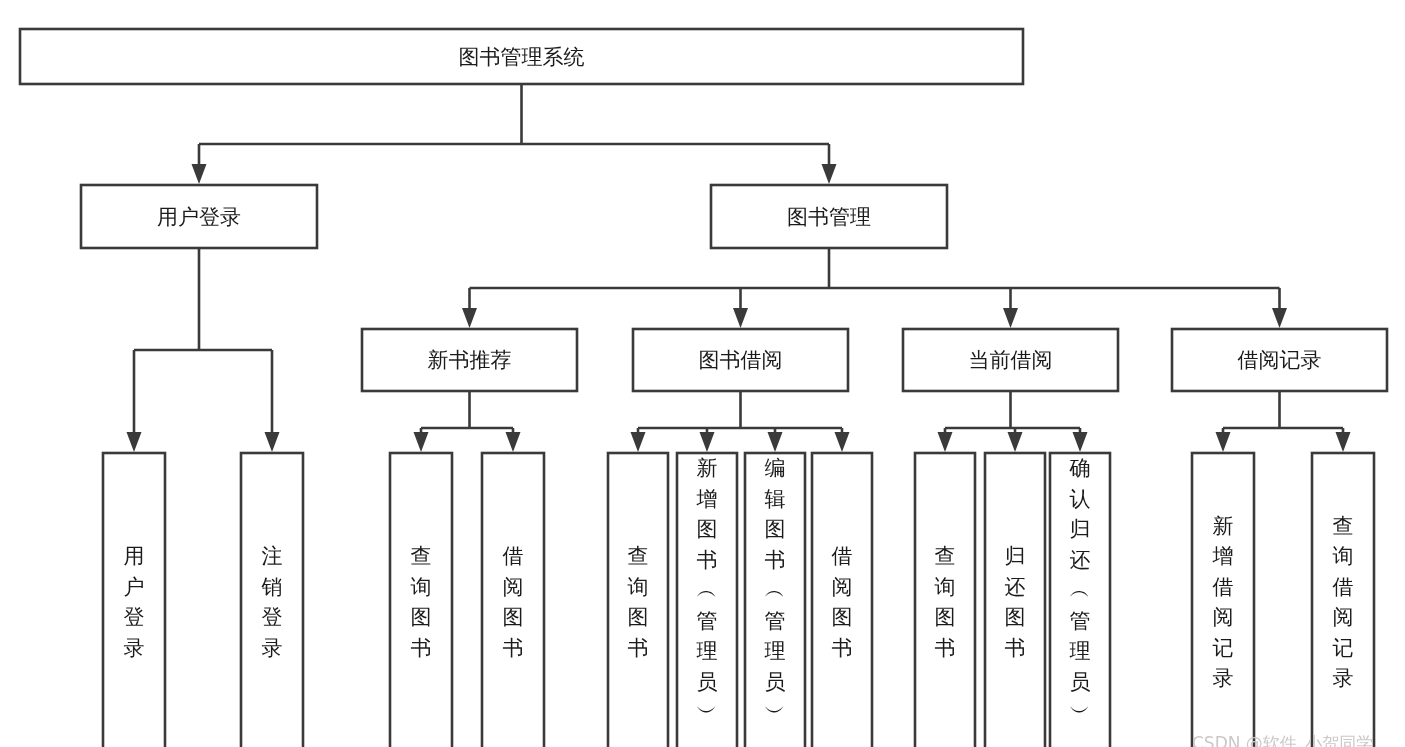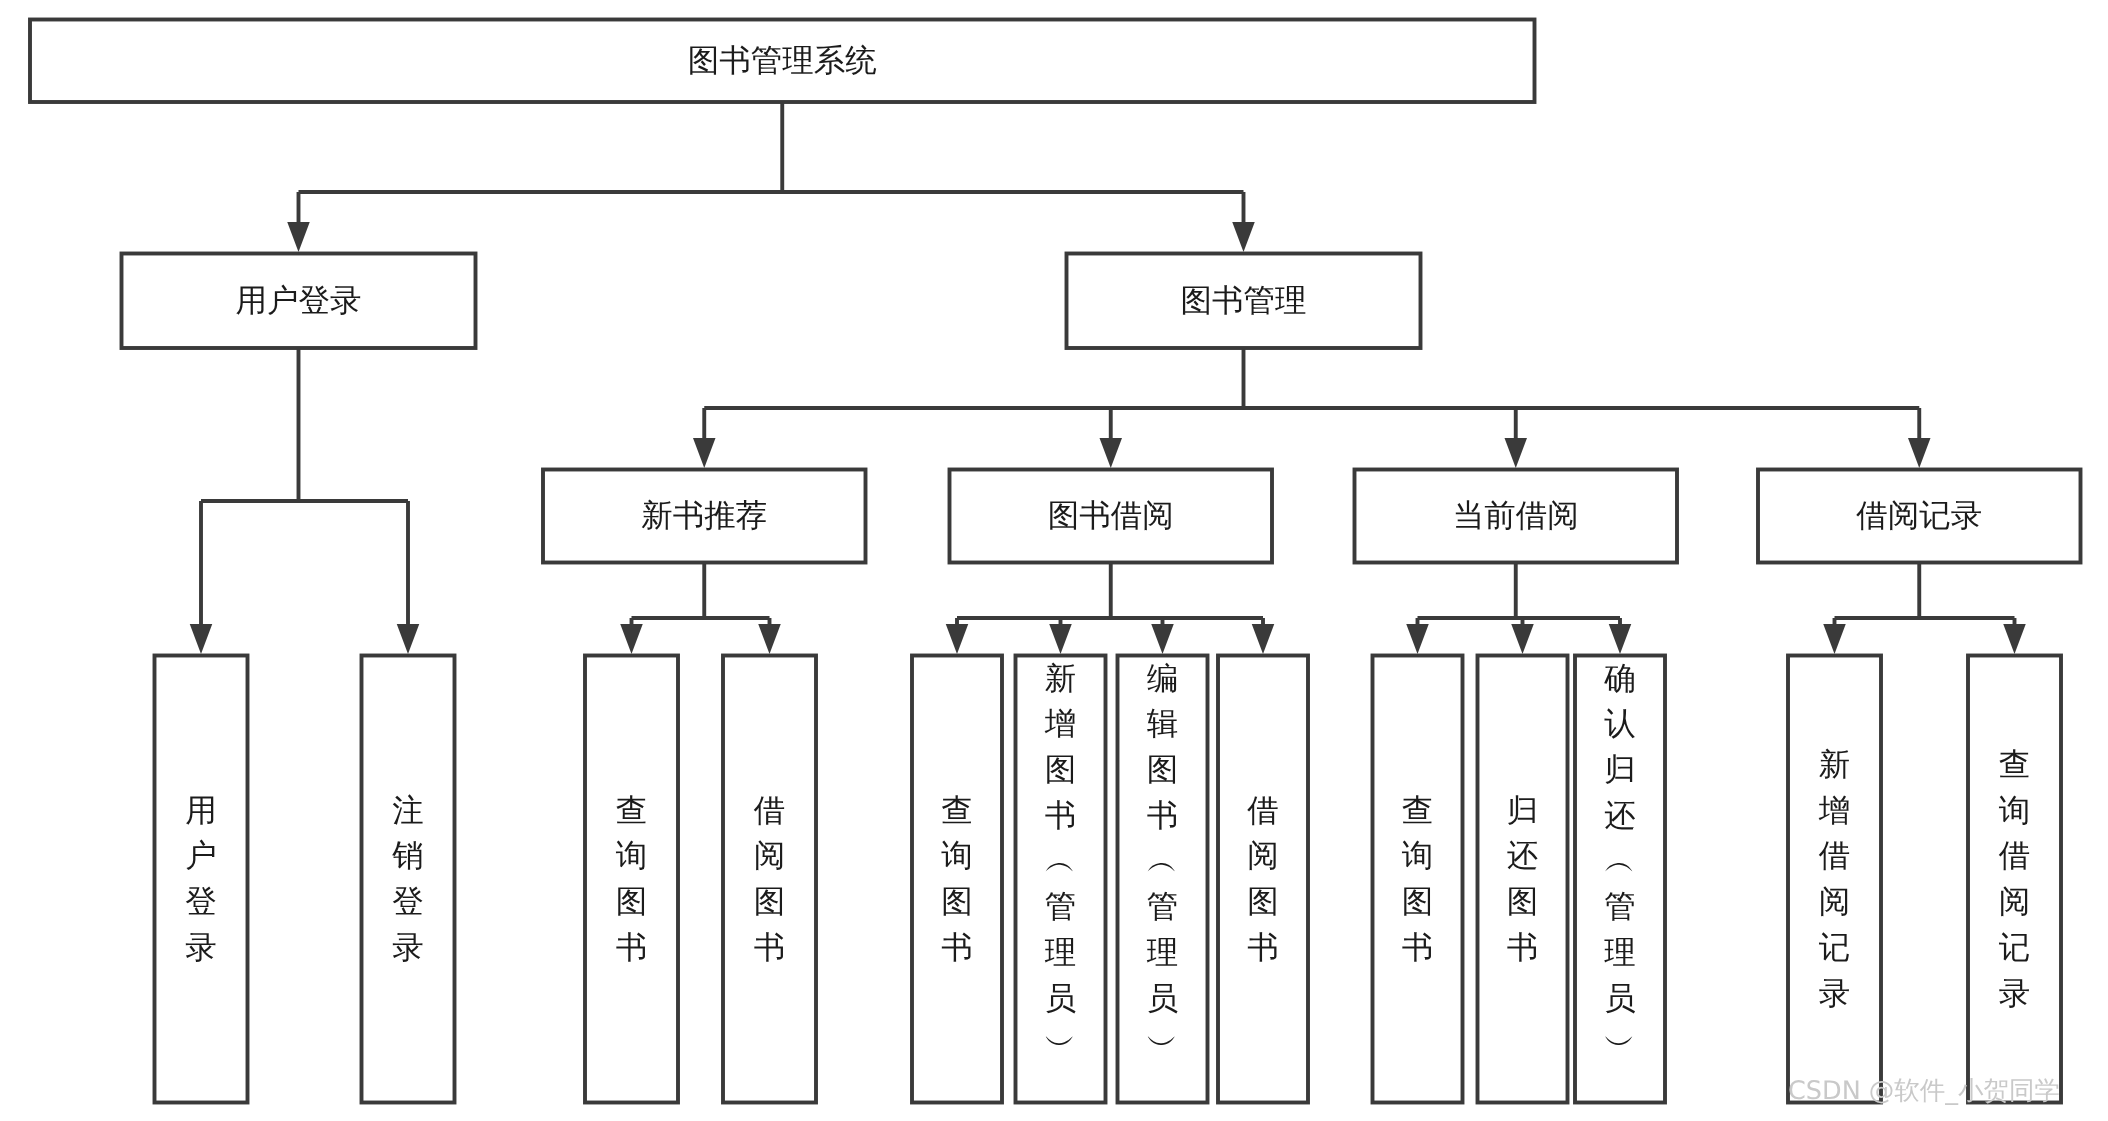--- a/index.html
+++ b/index.html
@@ -10,21 +10,21 @@
   body {
     width: 1405px;
     height: 747px;
     font-family: "Liberation Sans", "DejaVu Sans", sans-serif;
     overflow: hidden;
     position: relative;
   }
   #diagram-root {
     position: absolute;
     left: 0;
-    top: 0;
+    top: 16px;
     width: 1405px;
     height: 572px;
   }
   svg.flow {
     display: block;
     width: 1405px;
     height: 747px;
   }
   .node-rect {
     fill: #ffffff;

